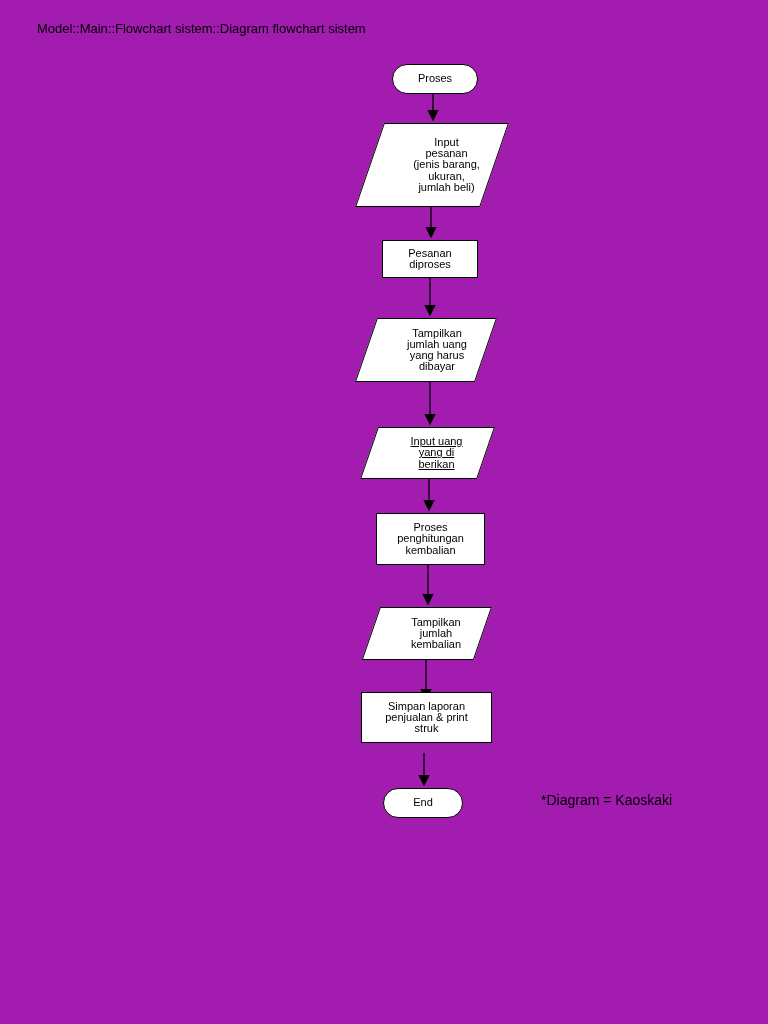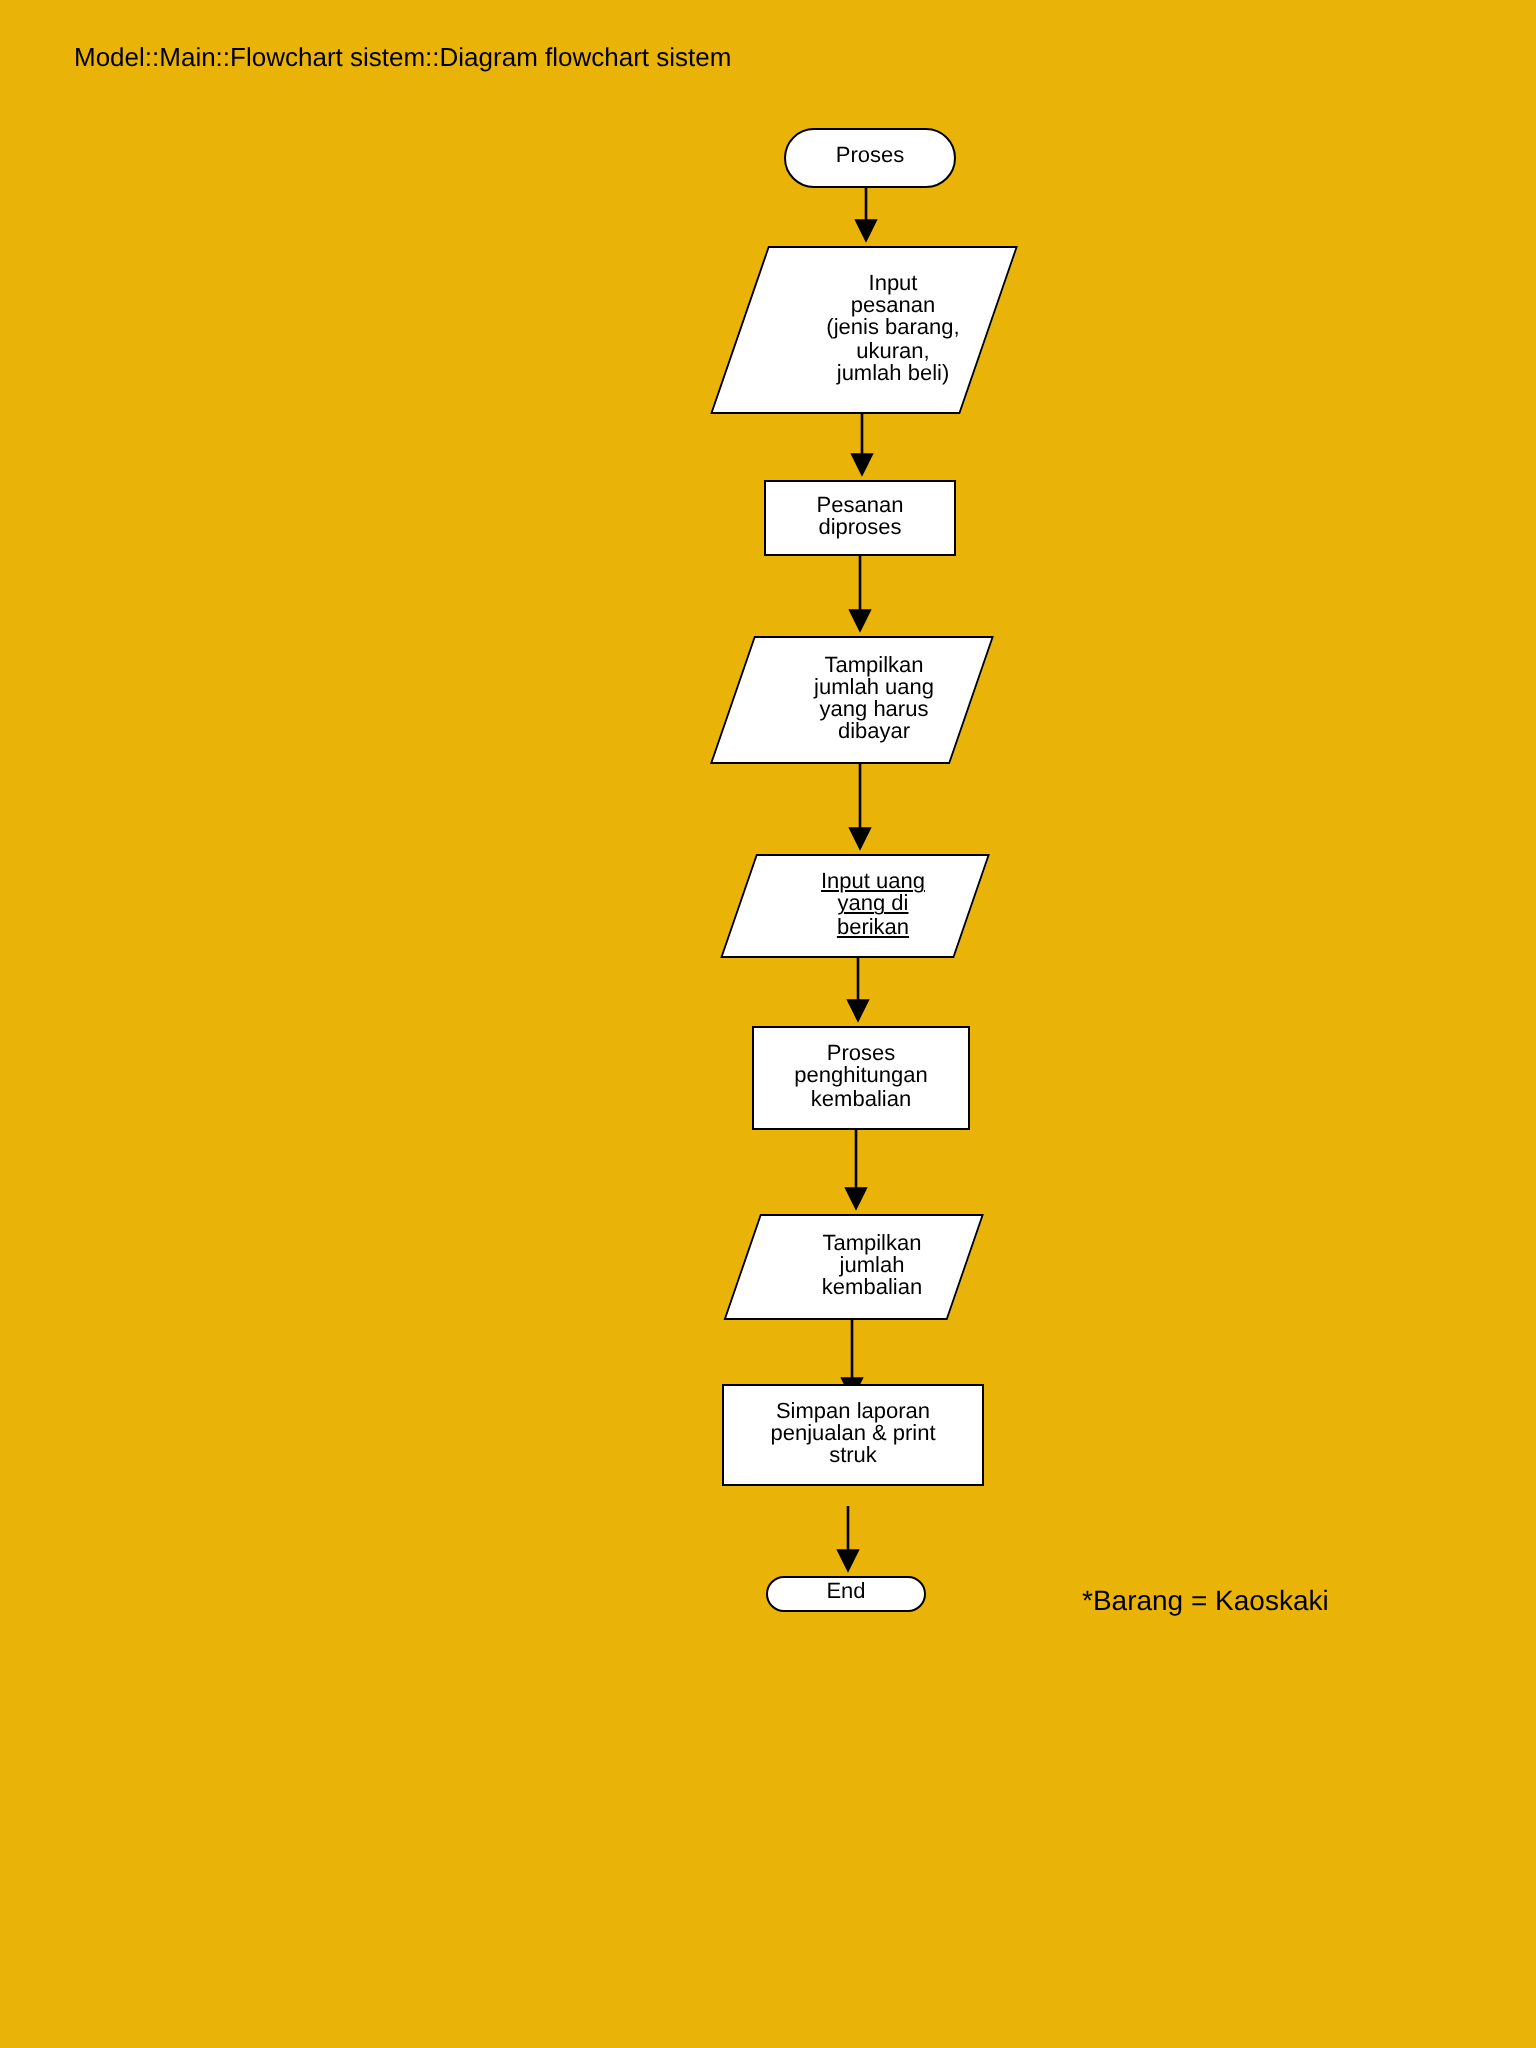--- a/index.html
+++ b/index.html
@@ -4,21 +4,21 @@
 <style>
   html, body {
     margin: 0;
     padding: 0;
     background: #ffffff;
   }
   .page {
     position: relative;
     width: 768px;
     height: 1024px;
-    background: #eab308;
+    background: #a21caf;
     font-family: "Liberation Sans", "DejaVu Sans", sans-serif;
     color: #000000;
     overflow: hidden;
   }
   .doc-title {
     position: absolute;
     left: 37px;
     top: 21px;
     font-size: 13px;
     line-height: 15px;
@@ -149,19 +149,19 @@
 jumlah
 kembalian</span>
   </div>
 
   <div class="node process" style="left:361px; top:692px; width:131px; height:51px;">
     <span class="label">Simpan laporan
 penjualan &amp; print
 struk</span>
   </div>
 
-  <div class="node terminator" style="left:383px; top:788px; width:80px; height:18px;">
+  <div class="node terminator" style="left:383px; top:788px; width:80px; height:30px;">
     <span class="label">End</span>
   </div>
 
-  <div class="side-note">*Barang = Kaoskaki</div>
+  <div class="side-note">*Diagram = Kaoskaki</div>
 
 </div>
 
 </body></html>

